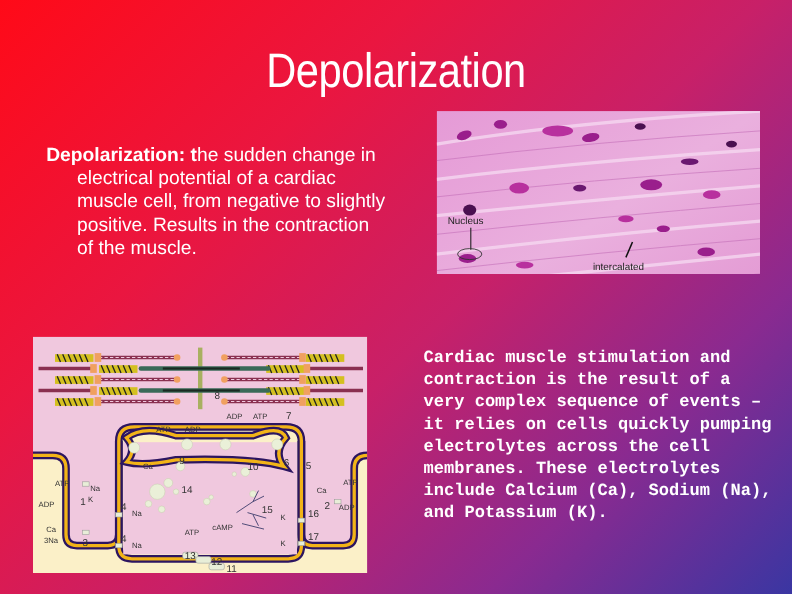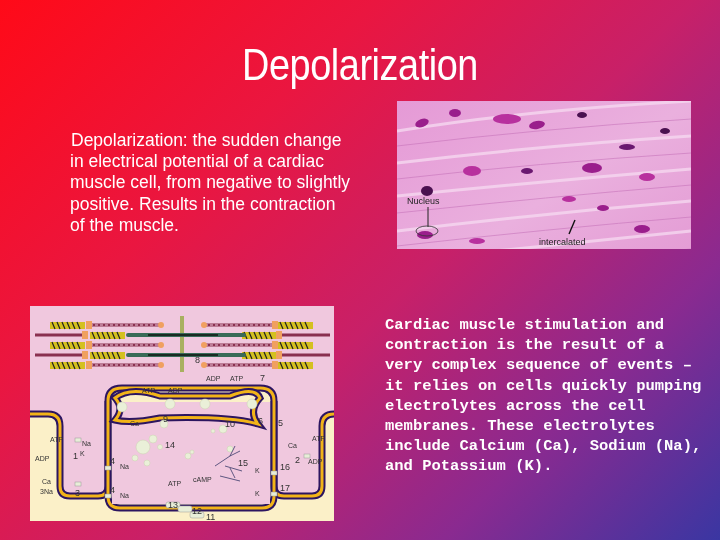--- a/index.html
+++ b/index.html
@@ -12,21 +12,21 @@
   .title {
     position:absolute; left:0; width:720px; top:40px; text-align:center;
     font-size:44px; font-weight:normal; letter-spacing:-0.5px;
     transform: scaleX(0.86); transform-origin:center;
   }
   .def {
     position:absolute; left:42px; top:130px; width:312px;
     font-size:17.5px; line-height:21.2px;
   }
   .def p { margin:0; padding-left:28px; text-indent:-28px; }
-  .def b { font-weight:normal;margin-left:29px; }
+  .def b { font-weight:bold; }
   .info {
     position:absolute; left:385px; top:315px; width:320px;
     font-size:15.5px; font-weight:bold; line-height:20.2px;font-family:Liberation Mono, monospace;
   }
   .micro {
     position:absolute; left:377px; top:101px; width:294px; height:148px;
     overflow:hidden;
     padding-left:20px;
   }
   .diagram {

